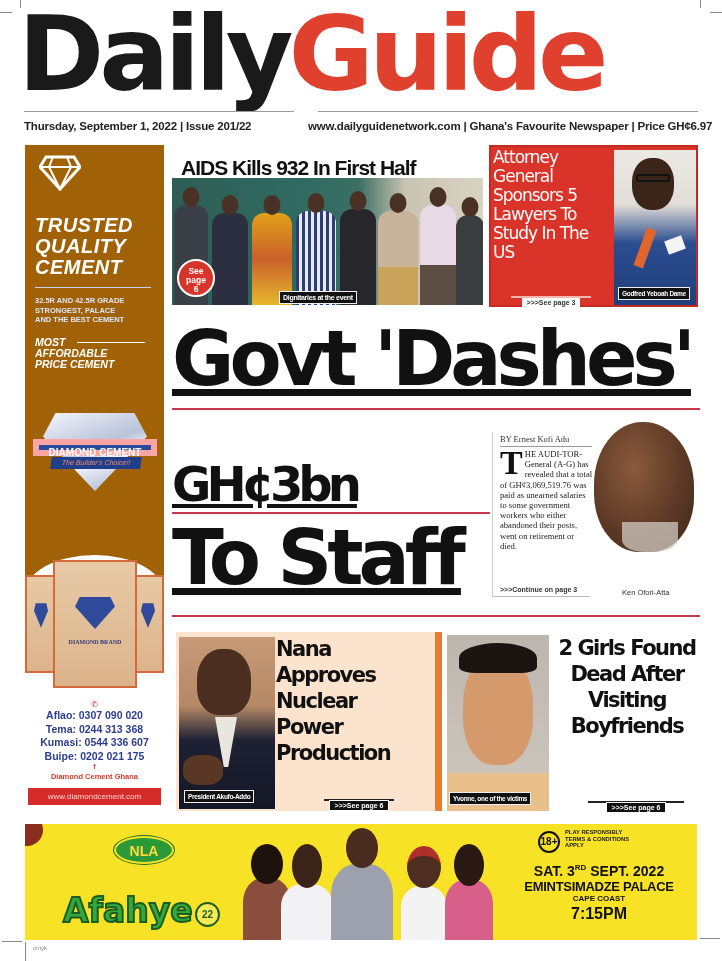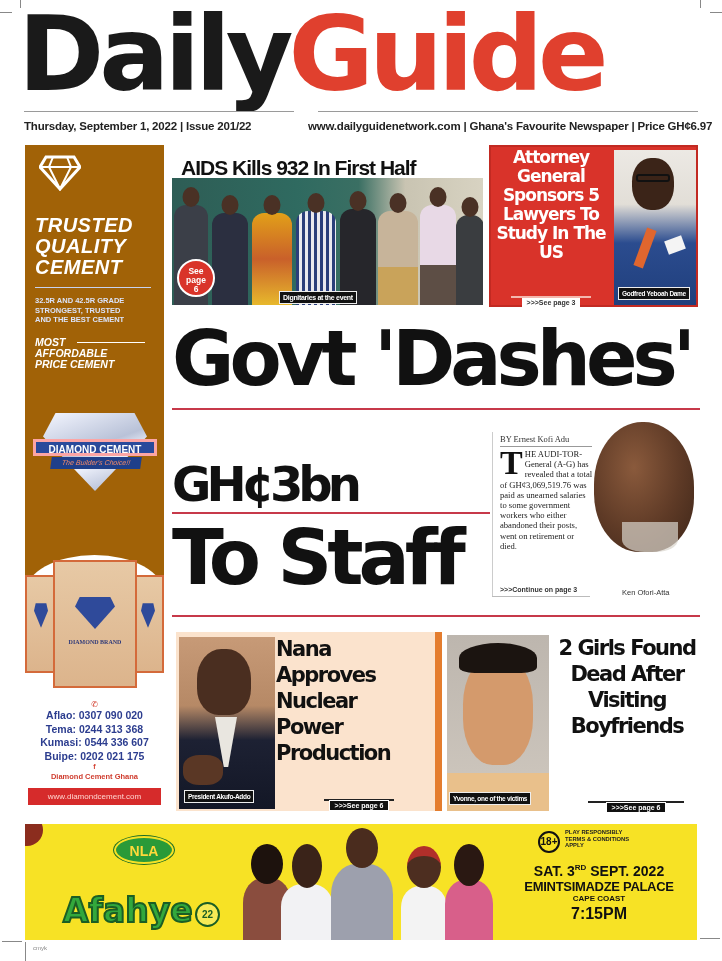--- a/index.html
+++ b/index.html
@@ -20,21 +20,21 @@
   .ad-col { position: absolute; left: 25px; top: 145px; width: 139px; height: 672px; }
   .ad-blue { position: absolute; left: 0; top: 0; width: 139px; height: 470px; background: #a16207; }
   .ad-blue .gem { position: absolute; left: 14px; top: 10px; width: 42px; height: 36px; }
   .ad-blue .title { position: absolute; left: 10px; top: 70px; width: 125px; color: #fff; font-weight: bold; font-style: italic; font-size: 20px; line-height: 21px; letter-spacing: 0.5px; }
   .ad-blue .hr { position: absolute; left: 10px; top: 142px; width: 116px; height: 1px; background: #c8d2ef; }
   .ad-blue .grade { position: absolute; left: 10px; top: 151px; width: 125px; color: #dce4fa; font-weight: bold; font-size: 7.5px; line-height: 9.5px; }
   .ad-blue .afford { position: absolute; left: 10px; top: 192px; width: 125px; color: #fff; font-weight: bold; font-style: italic; font-size: 10.5px; line-height: 11px; }
   .ad-blue .afford-line { position: absolute; left: 52px; top: 197px; width: 68px; height: 1px; background: #fff; }
   .brand-badge { position: absolute; left: 8px; top: 268px; width: 124px; height: 80px; }
   .brand-badge .diamond { position: absolute; left: 10px; top: 0; width: 104px; height: 78px; background: linear-gradient(160deg, #f4f6ff 0%, #b9c2d8 45%, #eef1fb 60%, #9aa6c4 100%); clip-path: polygon(12% 0, 88% 0, 100% 30%, 50% 100%, 0 30%); }
-  .brand-badge .ribbon { position: absolute; left: 0; top: 26px; width: 124px; height: 17px; background: #2a4a9b; border: 3px solid #fca5a5; color: #fff; font-weight: bold; font-size: 10px; text-align: center; line-height: 15px; }
+  .brand-badge .ribbon { position: absolute; left: 0; top: 26px; width: 124px; height: 17px; background: #2a4a9b; border: 6px solid #fca5a5; color: #fff; font-weight: bold; font-size: 10px; text-align: center; line-height: 15px; }
   .brand-badge .tagline { position: absolute; left: 18px; top: 44px; width: 90px; height: 12px; background: #1f3f8a; color: #f28a6a; font-style: italic; font-size: 7px; text-align: center; line-height: 12px; transform: skewX(-8deg); }
   .ad-arc { position: absolute; left: 0; top: 410px; width: 139px; height: 120px; background: #fff; border-radius: 70% 70% 0 0 / 45% 45% 0 0; }
   .bag { position: absolute; background: linear-gradient(180deg, #e7c9a5, #dcb48c); border: 2px solid #d46a3a; }
   .bag .bag-gem { position: absolute; left: 50%; top: 28%; width: 50%; height: 26%; transform: translateX(-50%); background: #2f4a9a; clip-path: polygon(12% 0, 88% 0, 100% 30%, 50% 100%, 0 30%); }
   .bag .bag-label { position: absolute; left: 0; width: 100%; top: 62%; text-align: center; font-family: "Liberation Serif", serif; font-weight: bold; font-size: 6px; color: #2f3a7a; }
   .contacts { position: absolute; left: 0; top: 555px; width: 139px; text-align: center; }
   .contacts .phone-icon { color: #d23a2a; font-size: 8px; line-height: 9px; }
   .contacts .line { color: #2c3d8f; font-weight: bold; font-size: 10.5px; line-height: 13.5px; }
   .contacts .fb-icon { color: #d23a2a; font-size: 7px; line-height: 8px; font-weight: bold; }
   .contacts .brand-name { color: #cf3b2d; font-weight: bold; font-size: 7.5px; line-height: 12px; }
@@ -44,34 +44,34 @@
   .aids { position: absolute; left: 172px; top: 143px; width: 311px; height: 163px; }
   .aids .headline { position: absolute; left: 0; top: 13px; font-family: Liberation Sans, sans-serif; font-weight: bold; font-size: 21px; letter-spacing: -1px; color: #111; white-space: nowrap; margin-left: 9px; }
   .aids .photo { position: absolute; left: 0; top: 35px; width: 311px; height: 127px; background: linear-gradient(90deg, #2e5d55 0%, #2f6a60 40%, #3a6f63 60%, #c9c4b2 75%, #d8d3c2 100%); overflow: hidden; }
   .person { position: absolute; bottom: 0; border-radius: 12px 12px 0 0; }
   .person .head { position: absolute; top: -18px; left: 50%; transform: translateX(-50%); width: 17px; height: 20px; border-radius: 50%; background: #4a3125; }
   .aids .see-badge { position: absolute; left: 5px; top: 116px; width: 38px; height: 38px; border-radius: 50%; background: #d9342a; border: 2px solid #fff; color: #fff; font-weight: bold; font-size: 8.5px; line-height: 9px; text-align: center; padding-top: 6px; }
   .caption-box { position: absolute; background: #111; color: #fff; font-weight: bold; font-size: 7px; padding: 2px 3px; border: 1px solid #eee; white-space: nowrap; letter-spacing: -0.3px; }
 
   
   .ag { position: absolute; left: 489px; top: 145px; width: 209px; height: 162px; background: #d9332a; border: 2px solid #c22a22; }
-  .ag .headline { position: absolute; left: 2px; top: 1px; width: 116px; color: #fff; font-family: "DejaVu Sans", sans-serif; font-weight: bold; font-size: 17px; line-height: 19px; text-align: center; letter-spacing: -1px; }
+  .ag .headline { position: absolute; left: 2px; top: 1px; width: 116px; color: #fff; font-family: "DejaVu Sans", sans-serif; font-weight: normal; font-size: 17px; line-height: 19px; text-align: left; letter-spacing: -1px; }
   .ag .see { position: absolute; left: 20px; top: 144px; width: 80px; height: 12px; text-align: center; }
   .ag .see .bar { position: absolute; top: 5px; left: 0; width: 80px; height: 2px; background: #f3b7ae; }
   .ag .see .txt { position: relative; display: inline-block; background: #fff; color: #333; font-weight: bold; font-size: 7px; padding: 1px 5px; }
   .ag .photo { position: absolute; left: 123px; top: 3px; width: 82px; height: 155px; background: linear-gradient(180deg, #ece9e4 0%, #e2ded7 35%, #2b4c8f 60%, #203f7c 100%); overflow: hidden; }
   .ag .photo .face { position: absolute; left: 18px; top: 8px; width: 42px; height: 52px; border-radius: 45%; background: #3b2418; }
   .ag .photo .glasses { position: absolute; left: 22px; top: 24px; width: 34px; height: 8px; border: 2px solid #111; border-radius: 3px; }
   .ag .photo .tie { position: absolute; left: 26px; top: 78px; width: 10px; height: 40px; background: #e0662e; transform: rotate(20deg); }
   .ag .photo .cuff { position: absolute; left: 52px; top: 88px; width: 18px; height: 14px; background: #f4f4f4; transform: rotate(-20deg); }
   .ag .caption-box { left: 4px; top: 134px; font-size: 6.5px; }
 
   
   .lead { position: absolute; left: 172px; top: 312px; width: 528px; height: 305px; }
-  .lead .hl { position: absolute; left: 0; font-family: "DejaVu Sans", sans-serif; font-weight: bold; color: #111; white-space: nowrap; line-height: 1; letter-spacing: -5px; }
+  .lead .hl { position: absolute; left: 0; font-family: "DejaVu Sans", sans-serif; font-weight: bold; color: #111; white-space: nowrap; line-height: 1; letter-spacing: -5px; text-decoration: underline; }
   .lead .hl1 { top: 9px; font-size: 76px; }
   .lead .hl2 { top: 127px; font-size: 48px; margin-top: 40px; }
   .lead .hl3 { top: 206px; font-size: 76px; }
   .lead .rule { position: absolute; height: 2px; background: #c7394a; }
   .lead .byline { position: absolute; left: 328px; top: 122px; width: 92px; font-family: "Liberation Serif", serif; font-size: 8.5px; color: #333; border-bottom: 1px solid #999; padding-bottom: 2px; }
   .lead .body { position: absolute; left: 328px; top: 137px; width: 93px; font-family: "Liberation Serif", serif; font-size: 8.6px; line-height: 10.2px; color: #222; }
   .lead .dropcap { float: left; font-family: "Liberation Serif", serif; font-weight: bold; font-size: 34px; line-height: 28px; margin: 0 2px -2px 0; color: #111; }
   .lead .cont { position: absolute; left: 328px; top: 274px; font-weight: bold; font-size: 7px; color: #333; }
   .lead .cont-line { position: absolute; left: 320px; top: 284px; width: 98px; height: 1px; background: #bbb; }
   .lead .vline { position: absolute; left: 320px; top: 120px; width: 1px; height: 165px; background: #ccc; }
@@ -150,21 +150,21 @@
       <polyline points="14,2 10,12 21,34 32,12 28,2" stroke="#fff" stroke-width="2" fill="none"></polyline>
     </svg>
     <div class="title">
       <div>TRUSTED</div>
       <div>QUALITY</div>
       <div>CEMENT</div>
     </div>
     <div class="hr"></div>
     <div class="grade">
       <div>32.5R AND 42.5R GRADE</div>
-      <div>STRONGEST, TRUSTED</div>
+      <div>STRONGEST, PALACE</div>
       <div>AND THE BEST CEMENT</div>
     </div>
     <div class="afford">
       <div>MOST</div>
       <div>AFFORDABLE</div>
       <div>PRICE CEMENT</div>
     </div>
     <div class="afford-line"></div>
     <div class="brand-badge">
       <div class="diamond"></div>

